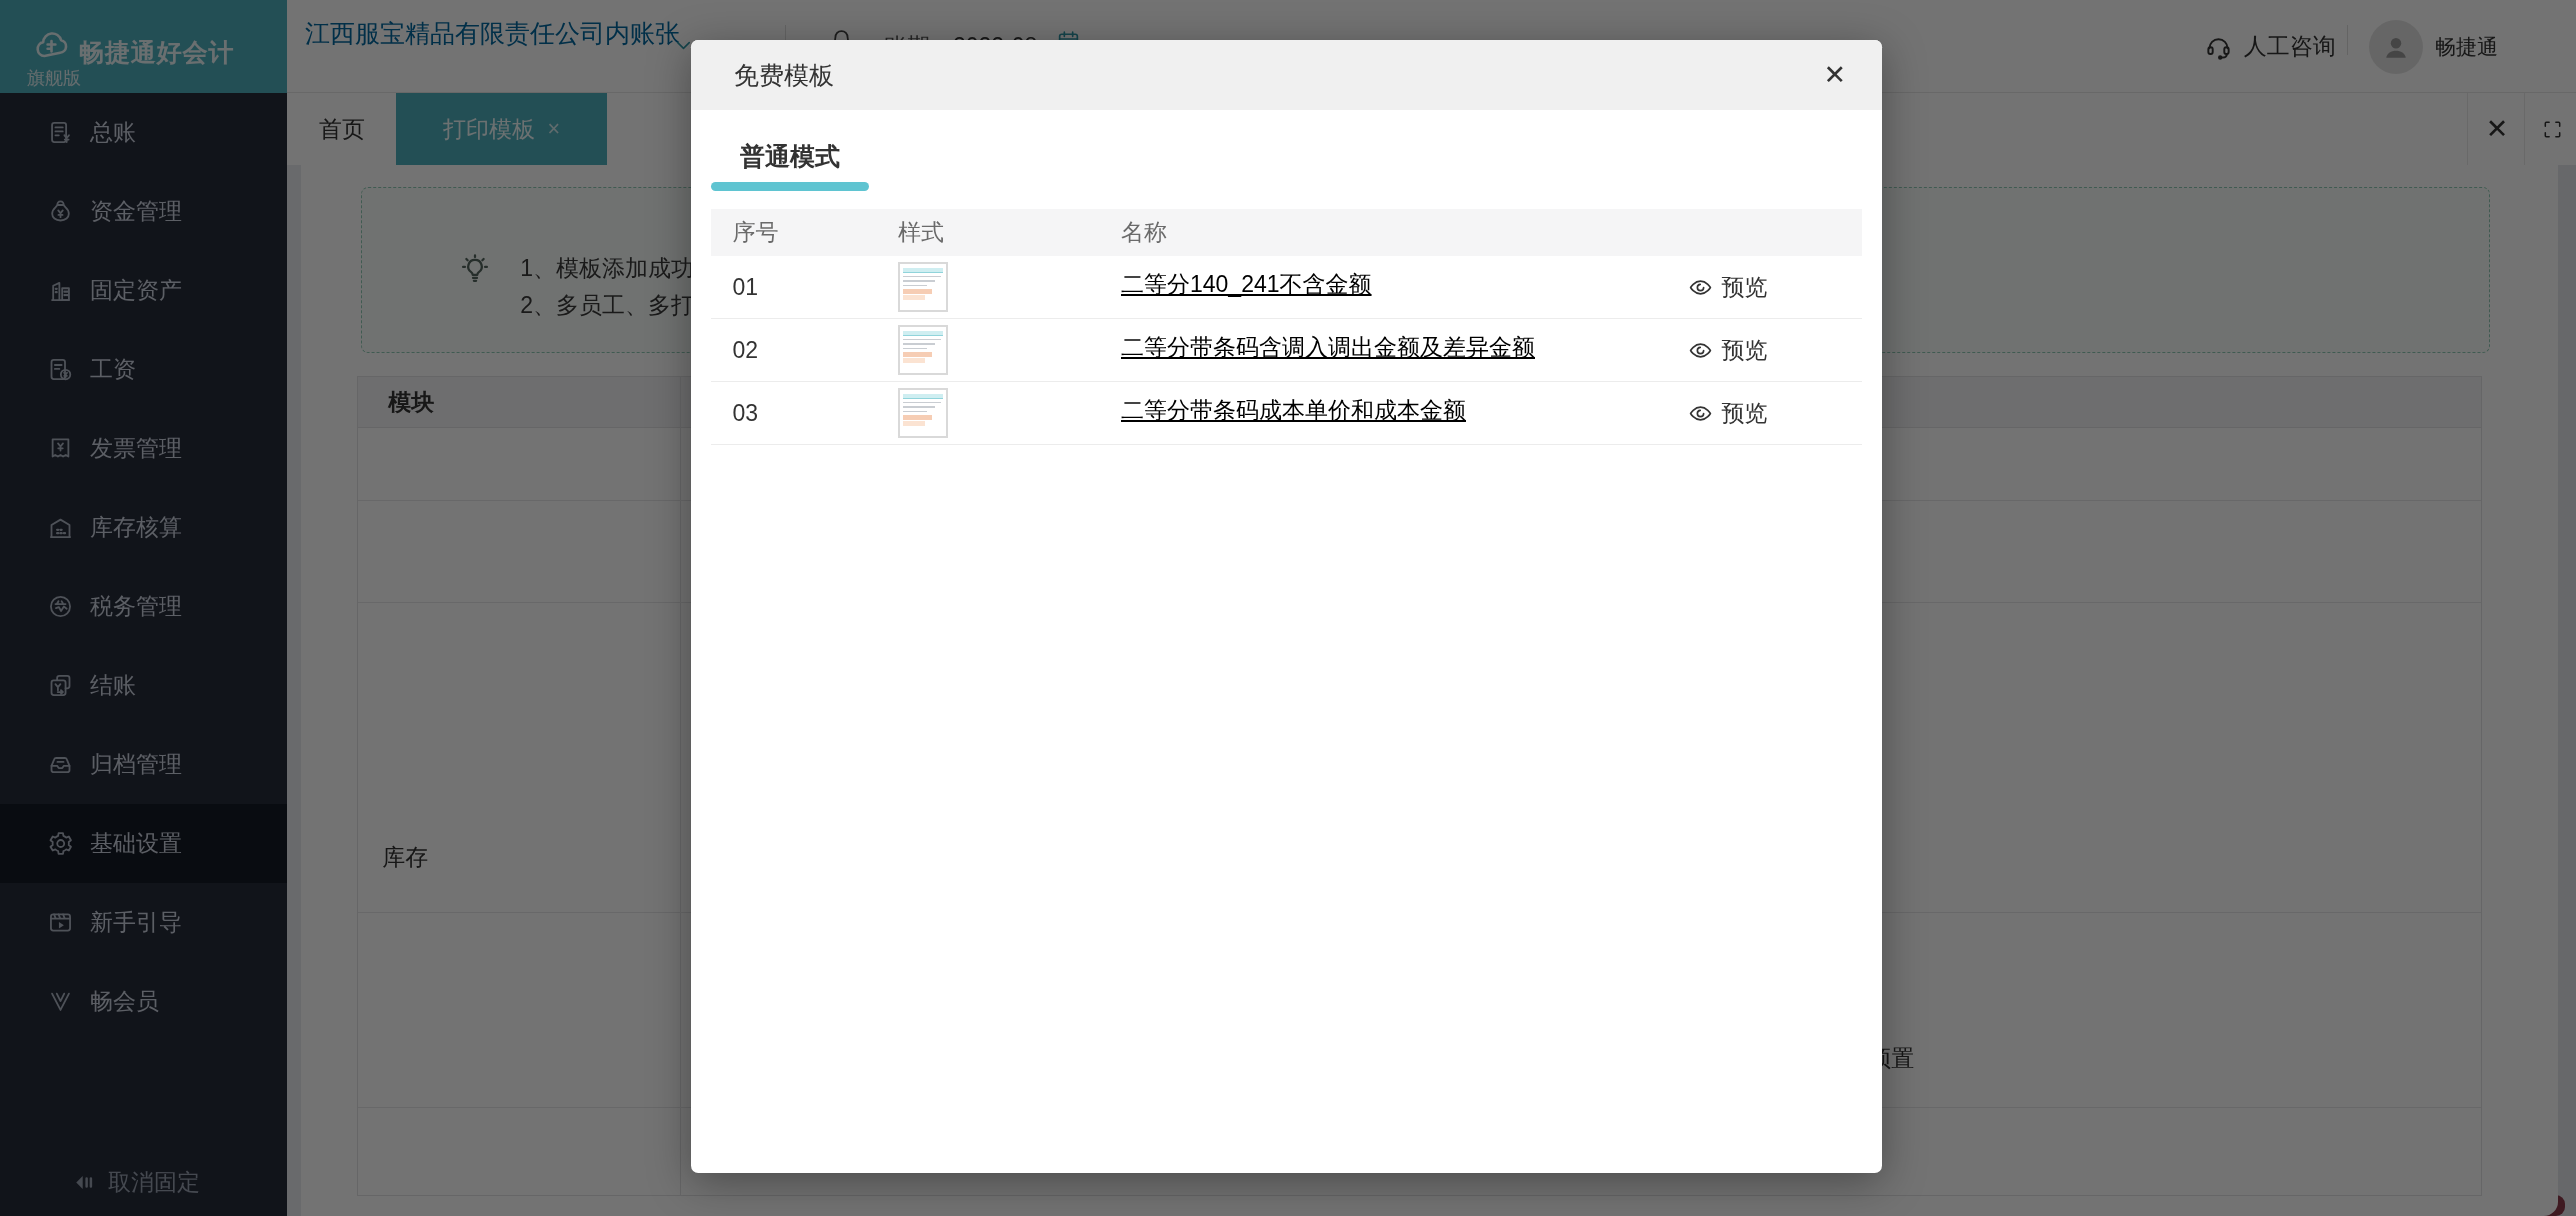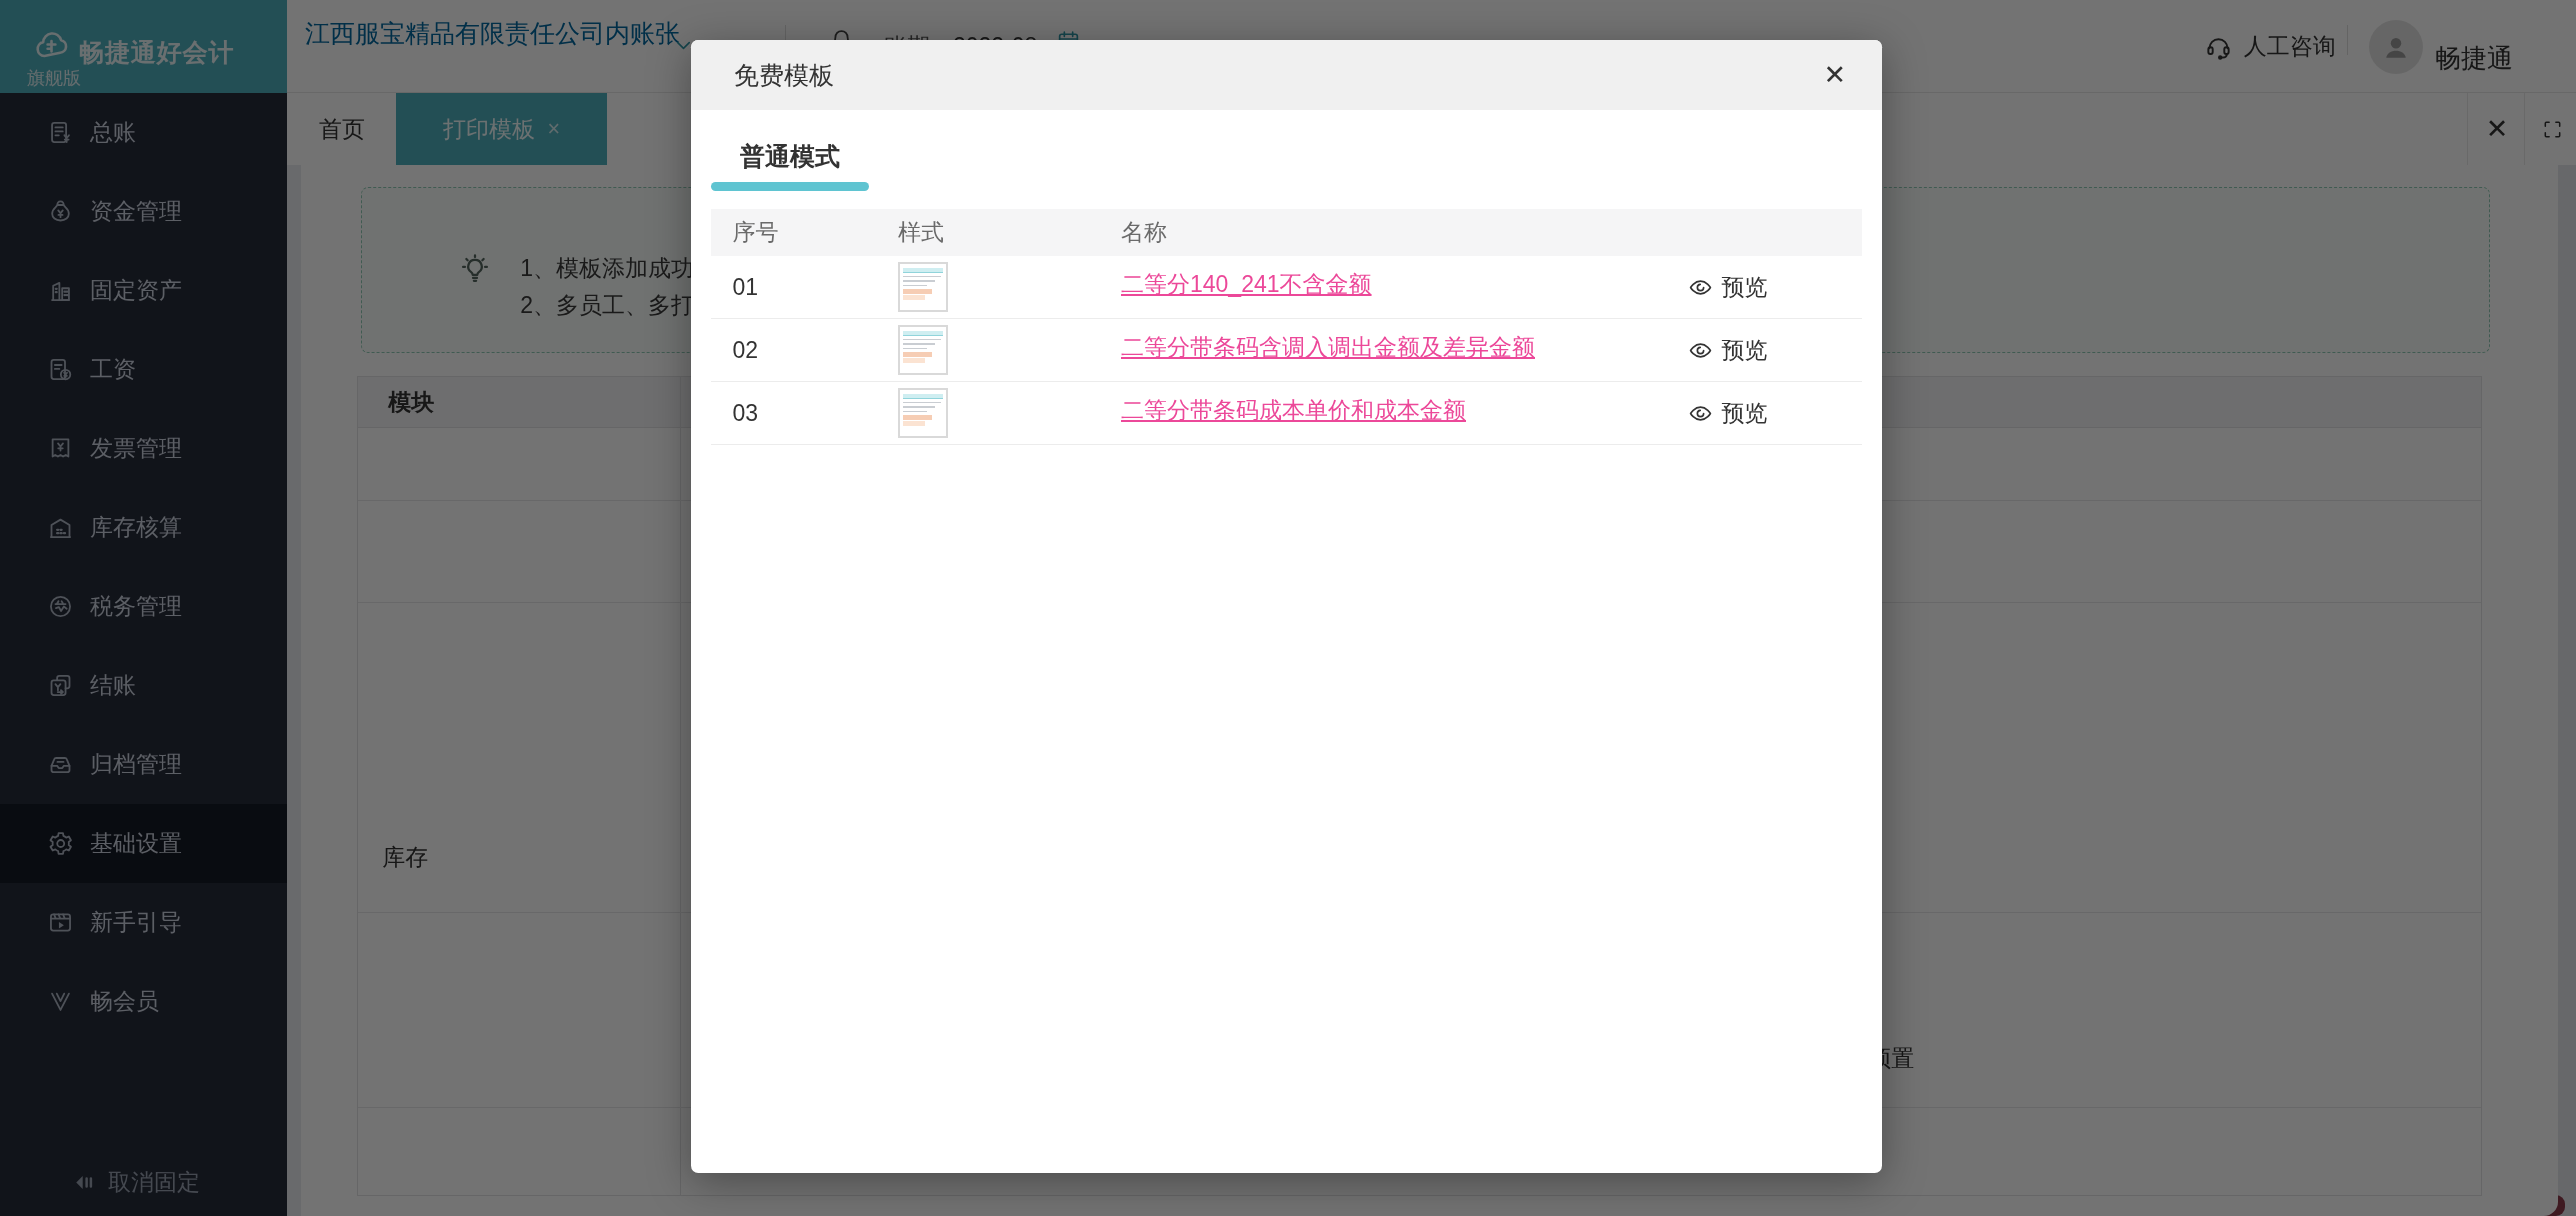--- a/index.html
+++ b/index.html
@@ -31,21 +31,21 @@
   .topbar{position:absolute;left:287px;top:0;right:0;height:93px;background:#fff;border-bottom:0.9px solid #e7e7e7;z-index:5}
   .company{position:absolute;left:18px;top:0;height:66px;display:flex;align-items:center;font-size:25px;color:#0369a1}
   .caret{position:absolute;left:385px;top:34px;color:#2F97A6}
   .tb-div{position:absolute;width:0.9px;background:#ddd;top:25px;height:30px}
   .bell{position:absolute;left:541px;top:27px;color:#444}
   .period-label{position:absolute;left:597px;top:0;height:93px;display:flex;align-items:center;font-size:23px;color:#555}
   .period-value{position:absolute;left:666px;top:0;height:93px;display:flex;align-items:center;font-size:23px;color:#333}
   .calendar{position:absolute;left:769px;top:29px;color:#2F97A6}
   .support{position:absolute;left:1917px;top:0;height:93px;display:flex;align-items:center;gap:10.7px;font-size:23px;color:#333;cursor:pointer}
   .avatar{position:absolute;left:2082px;top:20px;width:54px;height:54px;border-radius:50%;background:#e3e3e3;display:flex;align-items:center;justify-content:center;color:#9a9a9a;cursor:pointer}
-  .user-name{position:absolute;left:2148px;top:12px;height:93px;display:flex;align-items:center;font-size:26px;color:#333;cursor:pointer}
+  .user-name{position:absolute;left:2148px;top:0;height:93px;display:flex;align-items:center;font-size:21px;color:#333;cursor:pointer}
 
   
   .tabbar{position:absolute;left:287px;top:93px;right:0;height:72px;background:#fff;z-index:5}
   .tab-home{position:absolute;left:32px;top:0;height:72px;display:flex;align-items:center;font-size:23px;color:#333;cursor:pointer}
   .tab-active{position:absolute;left:109px;top:0;width:211px;height:72px;background:var(--brand);color:#F0FAFB;display:flex;align-items:center;justify-content:center;gap:12.5px;font-size:23px;cursor:pointer}
   .tab-active .tab-close{font-size:21.5px;color:#D6EEF1;cursor:pointer}
   .corner-sep{position:absolute;top:0;height:72px;width:0.9px;background:#e8e8e8}
   .corner-close{position:absolute;left:2182px;top:0;width:56px;height:72px;display:flex;align-items:center;justify-content:center;font-size:27px;color:#333;cursor:pointer}
   .corner-fs{position:absolute;left:2239px;top:0;width:52px;height:72px;display:flex;align-items:center;justify-content:center;color:#333;cursor:pointer}
 
@@ -79,21 +79,21 @@
   .m-thead{display:grid;grid-template-columns:172px 215px 537px 185px;height:47px;background:#f5f5f6;align-items:center;font-size:23px;color:#6a6a6a}
   .m-thead .h1{padding-left:21.5px}.m-thead .h2{padding-left:15px}.m-thead .h3{padding-left:23px}
   .m-row{display:grid;grid-template-columns:172px 215px 537px 185px;height:63px;align-items:center;border-bottom:0.9px solid #ececec;font-size:23px;color:#333}
   .m-no{padding-left:21.5px}
   .thumb{margin-left:15px;width:50px;height:50px;border:2.7px solid #d9d9d9;background:#fff;padding:3.6px 2.7px}
   .th-top{height:5.4px;background:#cfeef1;border-bottom:0.9px solid #90d4db;margin-bottom:2.7px}
   .th-line{height:1.8px;background:#c9cdd2;margin:2.7px 0}
   .w80{width:80%}.w95{width:95%}.w60{width:60%}
   .th-peach{height:4.5px;background:#f6cdb4;margin:1.8px 0;width:72%}
   .th-peach.light{background:#fbe3d2;width:55%}
-  .m-name{margin-left:23px;color:#ec4899;text-decoration:underline;cursor:pointer;white-space:nowrap;overflow:hidden;text-overflow:ellipsis;display:inline-block;max-width:502px}
+  .m-name{margin-left:23px;color:#000000;text-decoration:underline;cursor:pointer;white-space:nowrap;overflow:hidden;text-overflow:ellipsis;display:inline-block;max-width:502px}
   .m-action{display:flex;align-items:center;justify-content:center;gap:9px;color:#333;cursor:pointer}
   .m-action svg{color:#333}
 </style>
 </head>
 <body>
 
 <div class="screen">
 
   <div class="topbar">
     <div class="company">江西服宝精品有限责任公司内账张</div>

